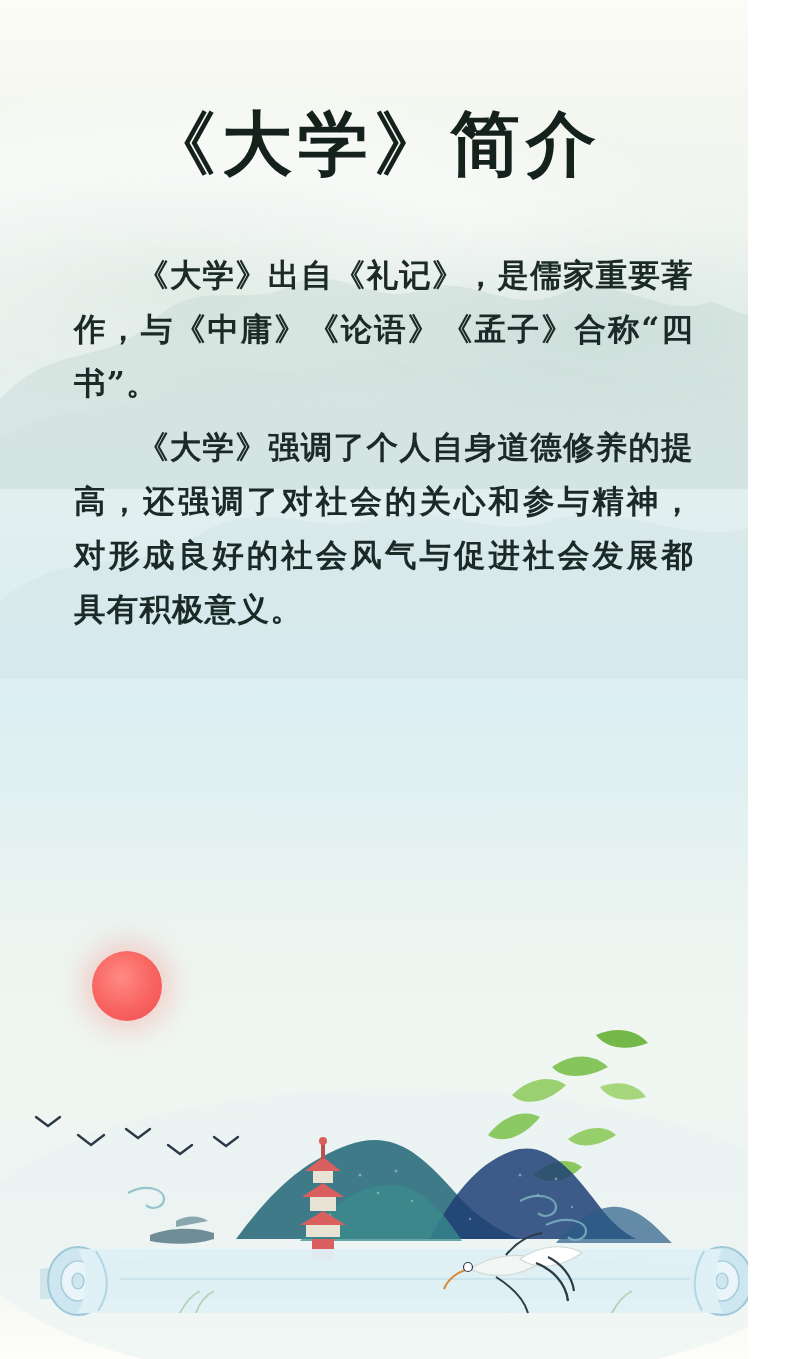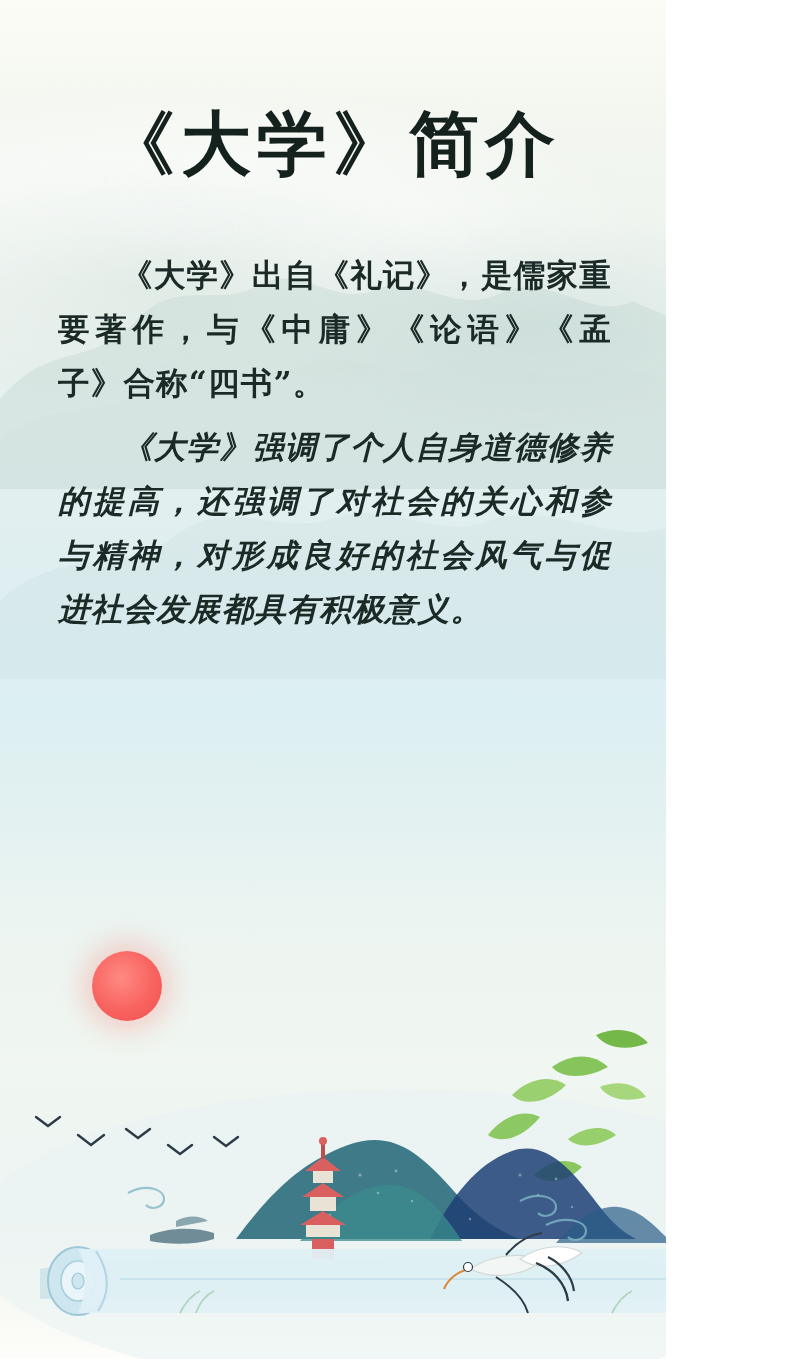--- a/index.html
+++ b/index.html
@@ -6,21 +6,21 @@
     margin: 0;
     padding: 0;
     background: #ffffff;
   }
   body {
     font-family: "DejaVu Serif", "Liberation Serif", serif;
   }
 
   .poster {
     position: relative;
-    width: 666px;
+    width: 748px;
     height: 1359px;
     overflow: hidden;
     background: #22c55e;
   }
 
   
   .bg-base {
     position: absolute;
     inset: 0;
     background:
@@ -103,37 +103,37 @@
     letter-spacing: 6px;
     color: #15211d;
     font-weight: 700;
     font-family: "DejaVu Serif", "Liberation Serif", serif;
     text-shadow: 0 1px 0 rgba(255,255,255,0.6);
   }
 
   
   .body-text {
     position: absolute;
-    left: 58px;
+    left: 74px;
     right: 54px;
     top: 248px;
     color: #1b2a27;
     font-size: 31.5px;
     line-height: 54px;
     letter-spacing: 1.2px;
     font-family: "DejaVu Serif", "Liberation Serif", serif;
     font-weight: 600;
     text-align: justify;
     text-justify: inter-character;
   }
   .para {
     margin: 0 0 10px 0;
     text-indent: 2em;
   }
-  .para:last-child { margin-bottom: 0; font-style: italic; }
+  .para:last-child { margin-bottom: 0; }
 
   
   .illus {
     position: absolute;
     left: 0;
     bottom: 0;
     width: 800px;
     height: 420px;
   }
   .illus svg { display: block; width: 800px; height: 420px; }

